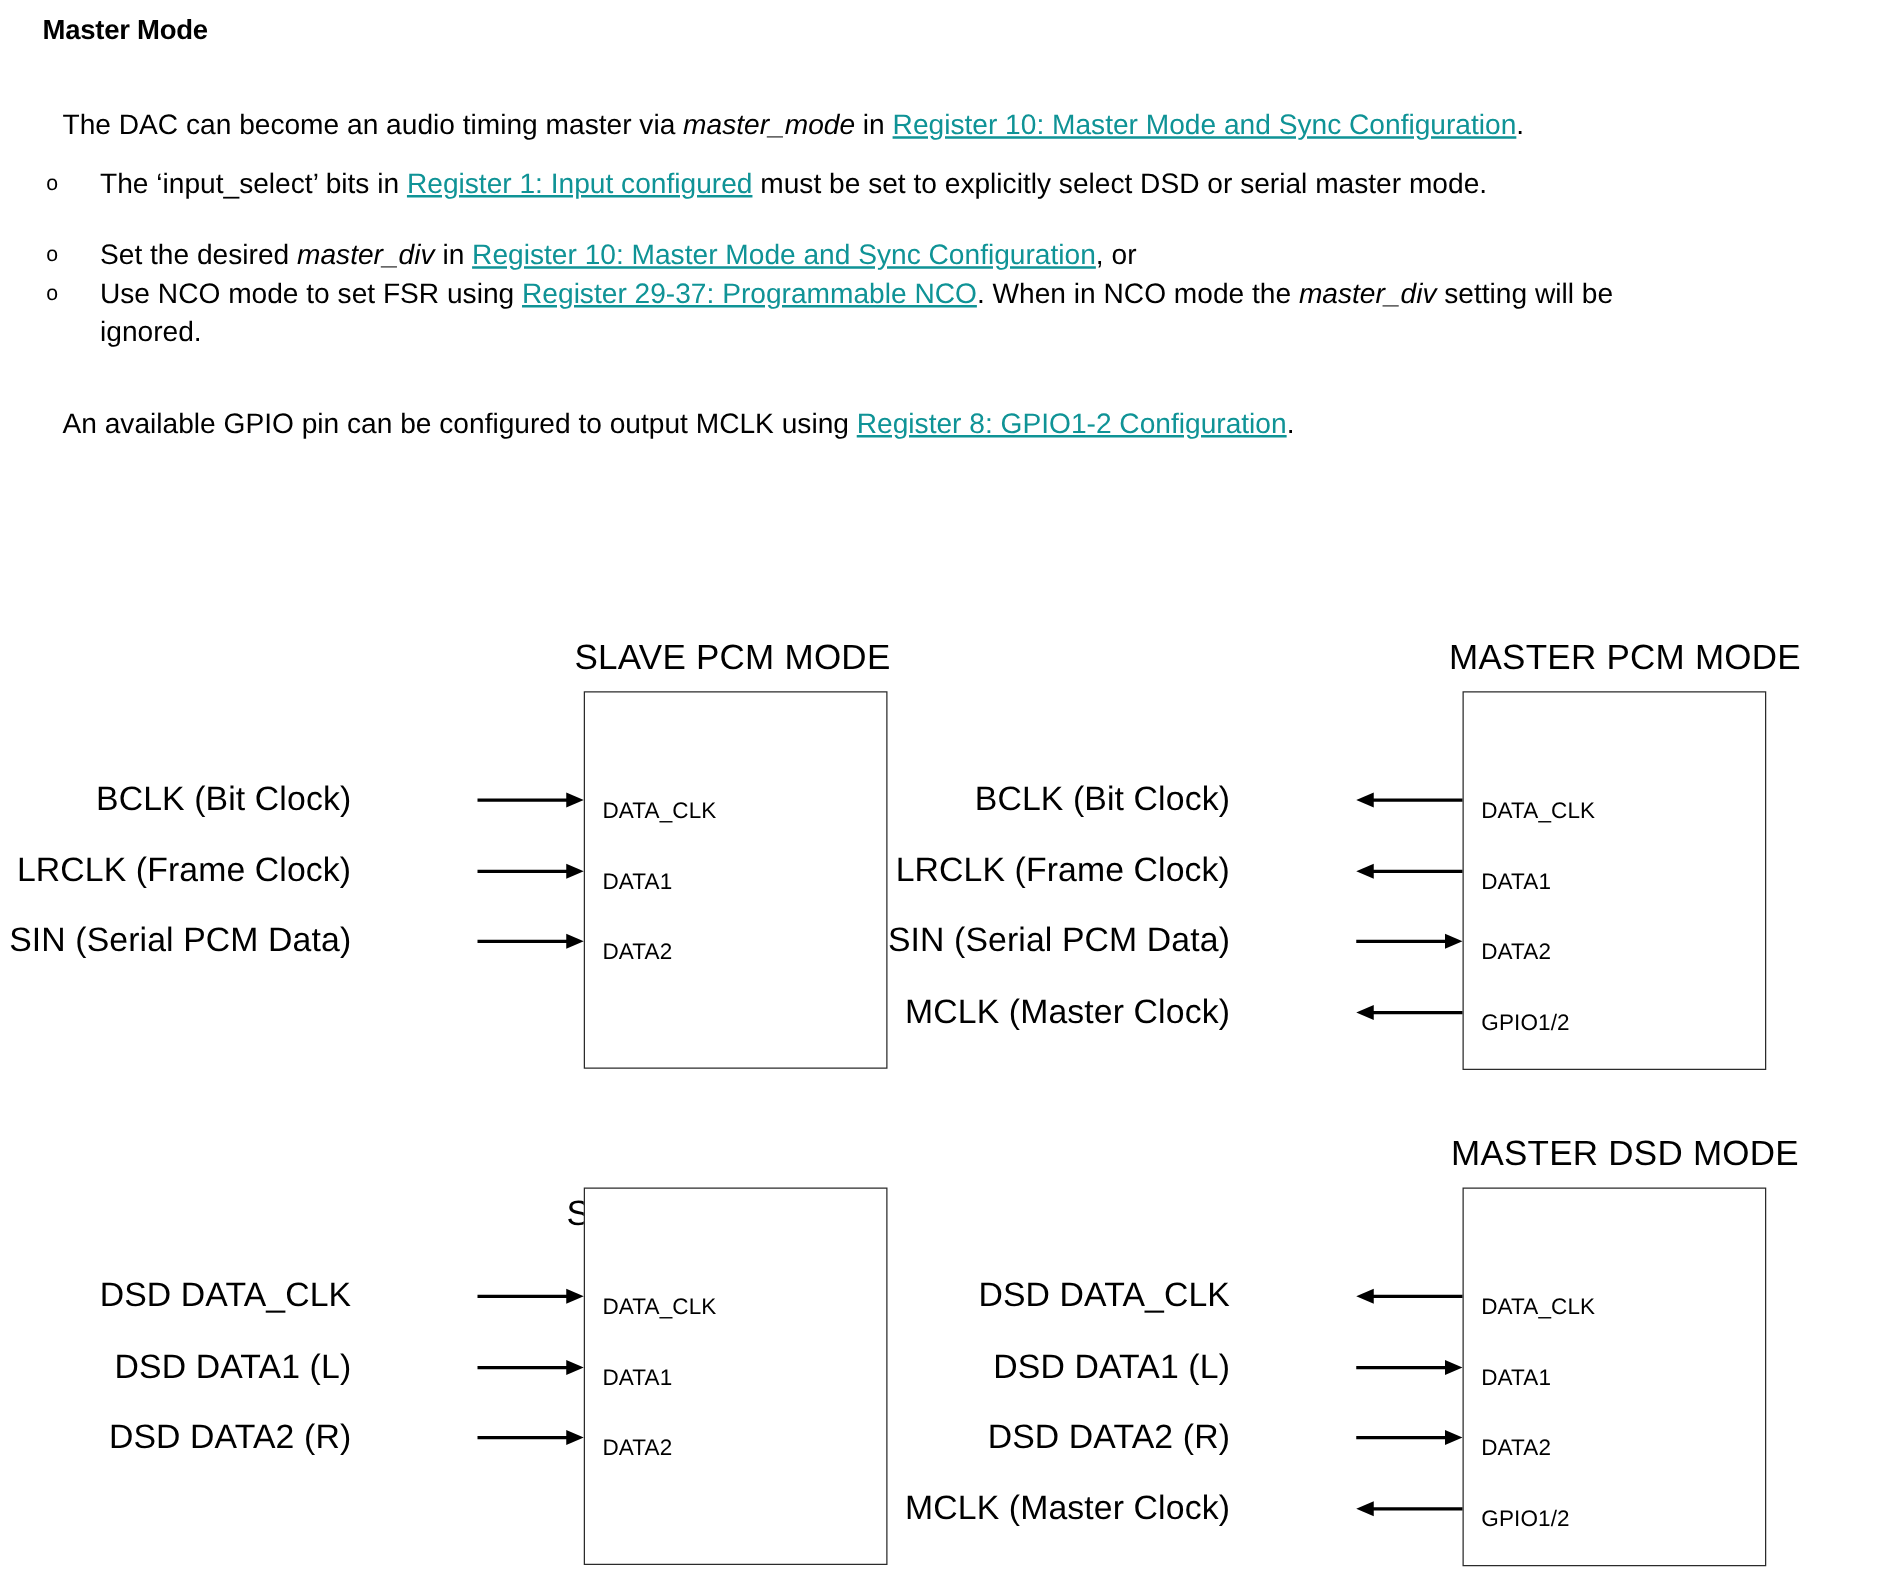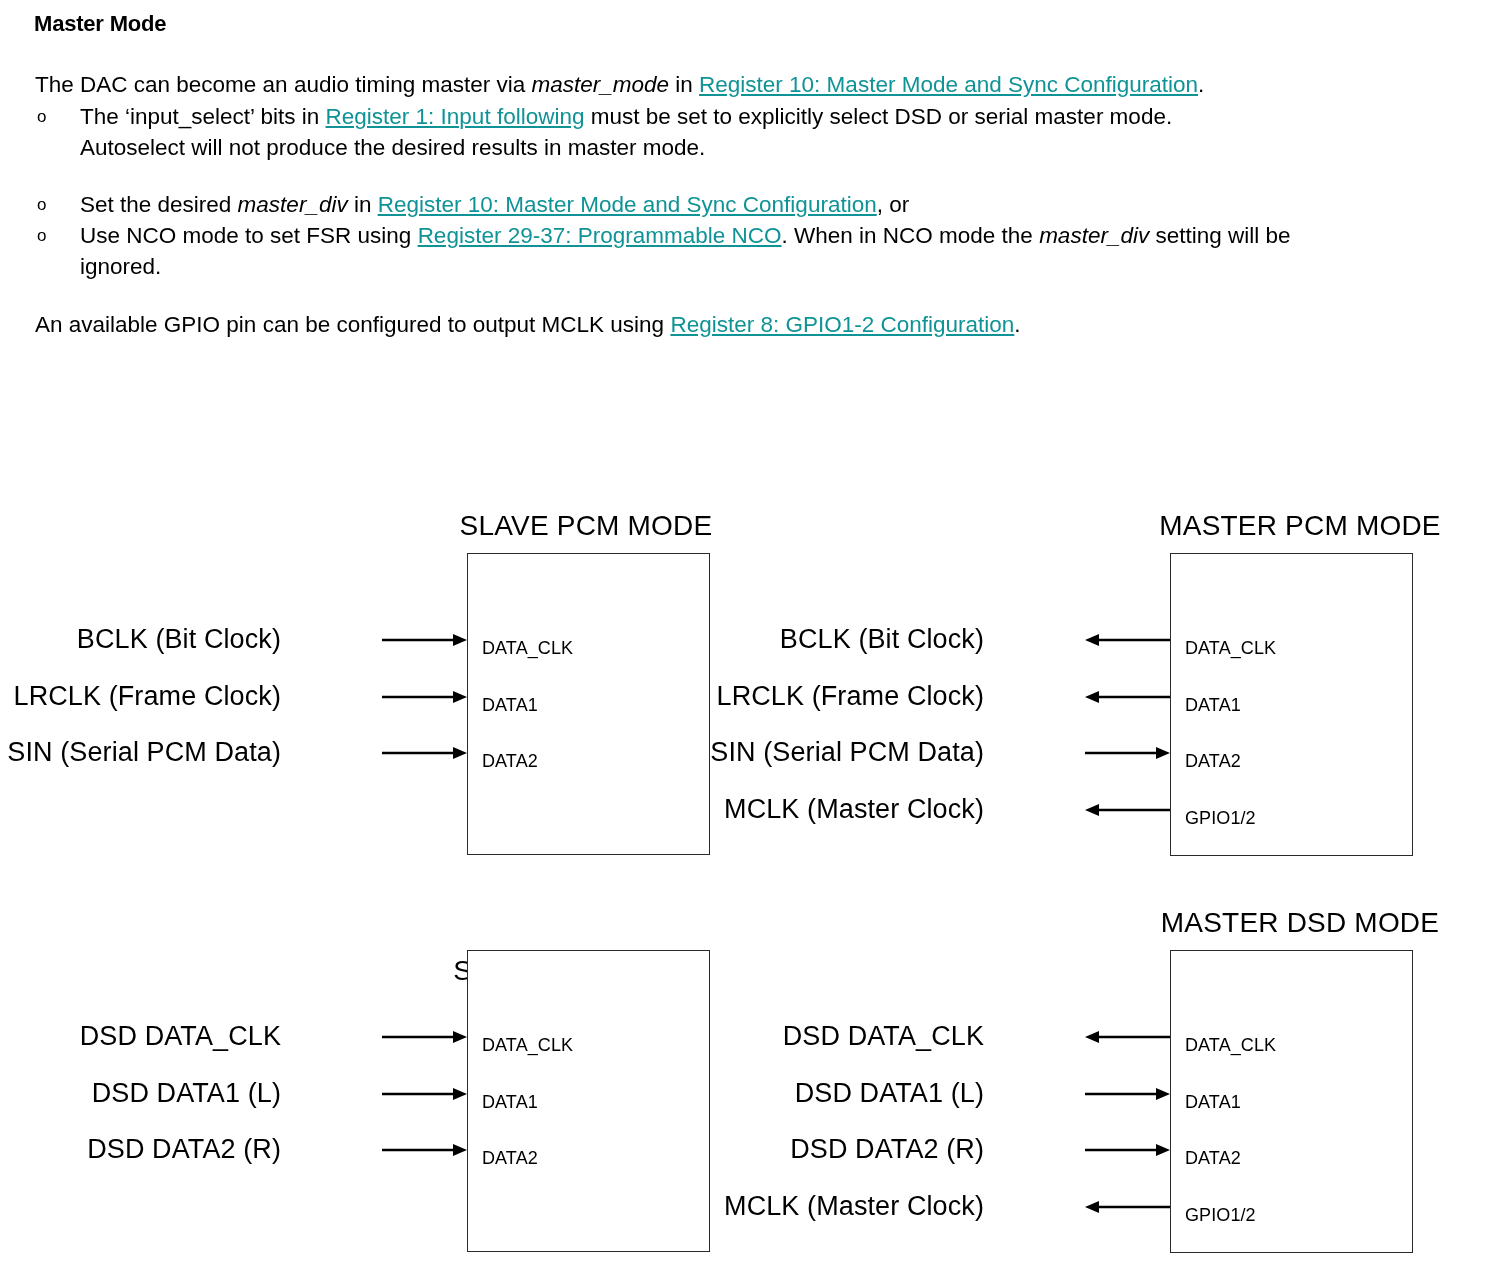--- a/index.html
+++ b/index.html
@@ -27,21 +27,21 @@
     font-family: "Liberation Sans", sans-serif;
     font-size: 22px;
     font-weight: bold;
     line-height: 1.25;
     margin: 10px 0 0 0;
     letter-spacing: -0.2px;
   }
   .para {
     font-size: 22.5px;
     line-height: 31px;
-    margin: 1px;
+    margin: 16px;
     white-space: nowrap;
   }
   .spacer-lg { height: 30px; }
   .spacer-sm { height: 26px; }
 
   .bullet-row {
     display: flex;
     align-items: flex-start;
     font-size: 22.5px;
     line-height: 31px;
@@ -117,21 +117,21 @@
 <div class="prose">
 
   <h1 class="doc-title">Master Mode</h1>
 
   <div class="spacer-lg"></div>
 
   <p class="para"><span>The DAC can become an audio timing master via </span><span class="ital">master_mode</span><span> in </span><span class="lnk">Register 10: Master Mode and Sync Configuration</span><span>.</span></p>
 
   <div class="bullet-row">
     <span class="bullet-mark">o</span>
-    <span class="bullet-body"><span>The ‘input_select’ bits in </span><span class="lnk">Register 1: Input following</span><span> must be set to explicitly select DSD or serial master mode.</span><span class="l2">Autoselect will not produce the desired results in master mode.</span></span>
+    <span class="bullet-body"><span>The ‘input_select’ bits in </span><span class="lnk">Register 1: Input configured</span><span> must be set to explicitly select DSD or serial master mode.</span></span>
   </div>
 
   <div class="spacer-sm"></div>
 
 
   <div class="bullet-row">
     <span class="bullet-mark">o</span>
     <span class="bullet-body"><span>Set the desired </span><span class="ital">master_div</span><span> in </span><span class="lnk">Register 10: Master Mode and Sync Configuration</span><span>, or</span></span>
   </div>
 

